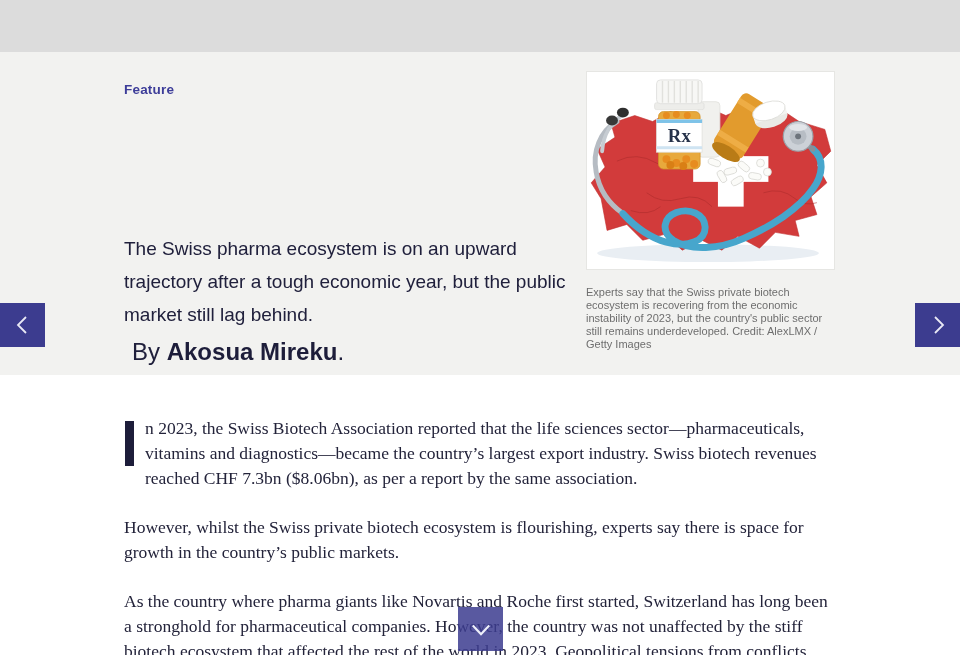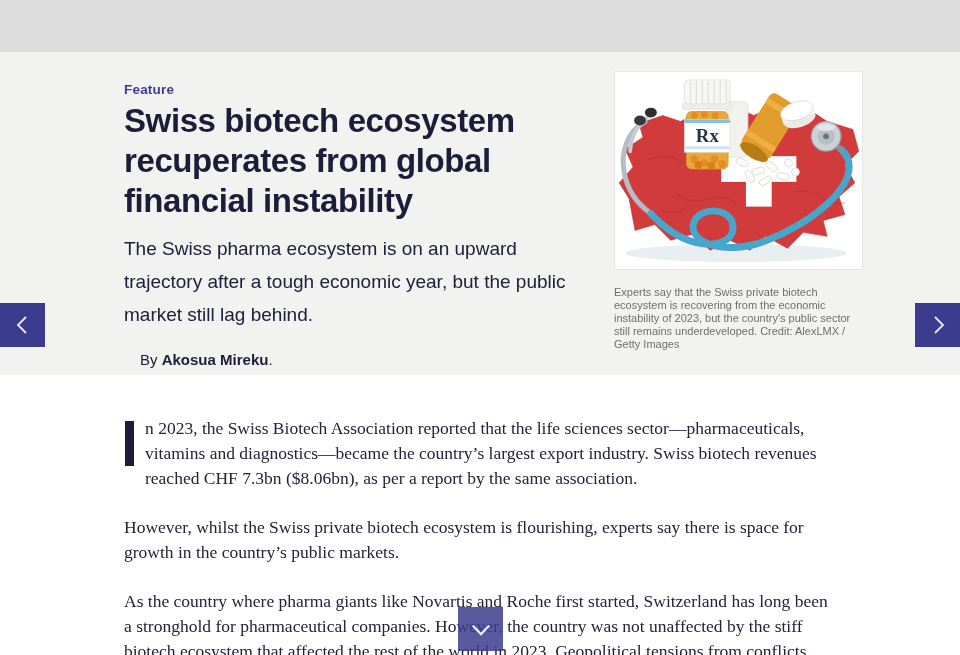--- a/index.html
+++ b/index.html
@@ -17,24 +17,24 @@
     position:absolute; left:124px; top:30px;
     font-size:13.5px; font-weight:bold; color:#3d3d99; letter-spacing:.2px;
   }
   .headline {
     position:absolute; left:124px; top:49px; width:470px; margin:0;
     font-size:33px; line-height:40px; font-weight:700; color:#1d1d3a;
     letter-spacing:-0.4px;
   }
   .intro { position:absolute; left:124px; top:180px; width:448px; }
   .standfirst { margin:0; font-size:19px; line-height:33px; color:#20203c; }
-  .byline { margin:16px; font-size:15px; line-height:25px; color:#20203c; }
+  .byline { margin:8px; font-size:24px; line-height:25px; color:#20203c; }
   .byline b { font-weight:bold; color:#1d1d3a; cursor:pointer; }
 
-  .hero-media { position:absolute; left:614px; top:19px; width:249px; margin:0; }
+  .hero-media { position:absolute; left:586px; top:19px; width:249px; margin:0; }
   .photo {
     width:249px; height:199px; background:#ffffff;
     border:1px solid #e6e6e3; display:block;
   }
   .caption {
     margin-top:16px; width:249px;
     font-size:11px; line-height:13px; color:#6e6e6e;
   }
 
   .nav-btn {
@@ -63,21 +63,20 @@
     display:flex; align-items:center; justify-content:center; cursor:pointer;
   }
 </style>
 </head>
 <body>
 
 <div class="ad-band"></div>
 
 <header class="hero">
   <div class="kicker">Feature</div>
-  <h1 class="headline">Swiss biotech ecosystem recuperates from global financial instability</h1>
 
   <div class="intro">
     <p class="standfirst">The Swiss pharma ecosystem is on an upward trajectory after a tough economic year, but the public market still lag behind.</p>
     <p class="byline"><span>By </span><b>Akosua Mireku</b><span>.</span></p>
   </div>
 
   <figure class="hero-media">
     <svg class="photo" viewBox="0 0 249 199" aria-hidden="true">
 
       <ellipse cx="122" cy="183" rx="112" ry="9" fill="#e9eef3"></ellipse>

